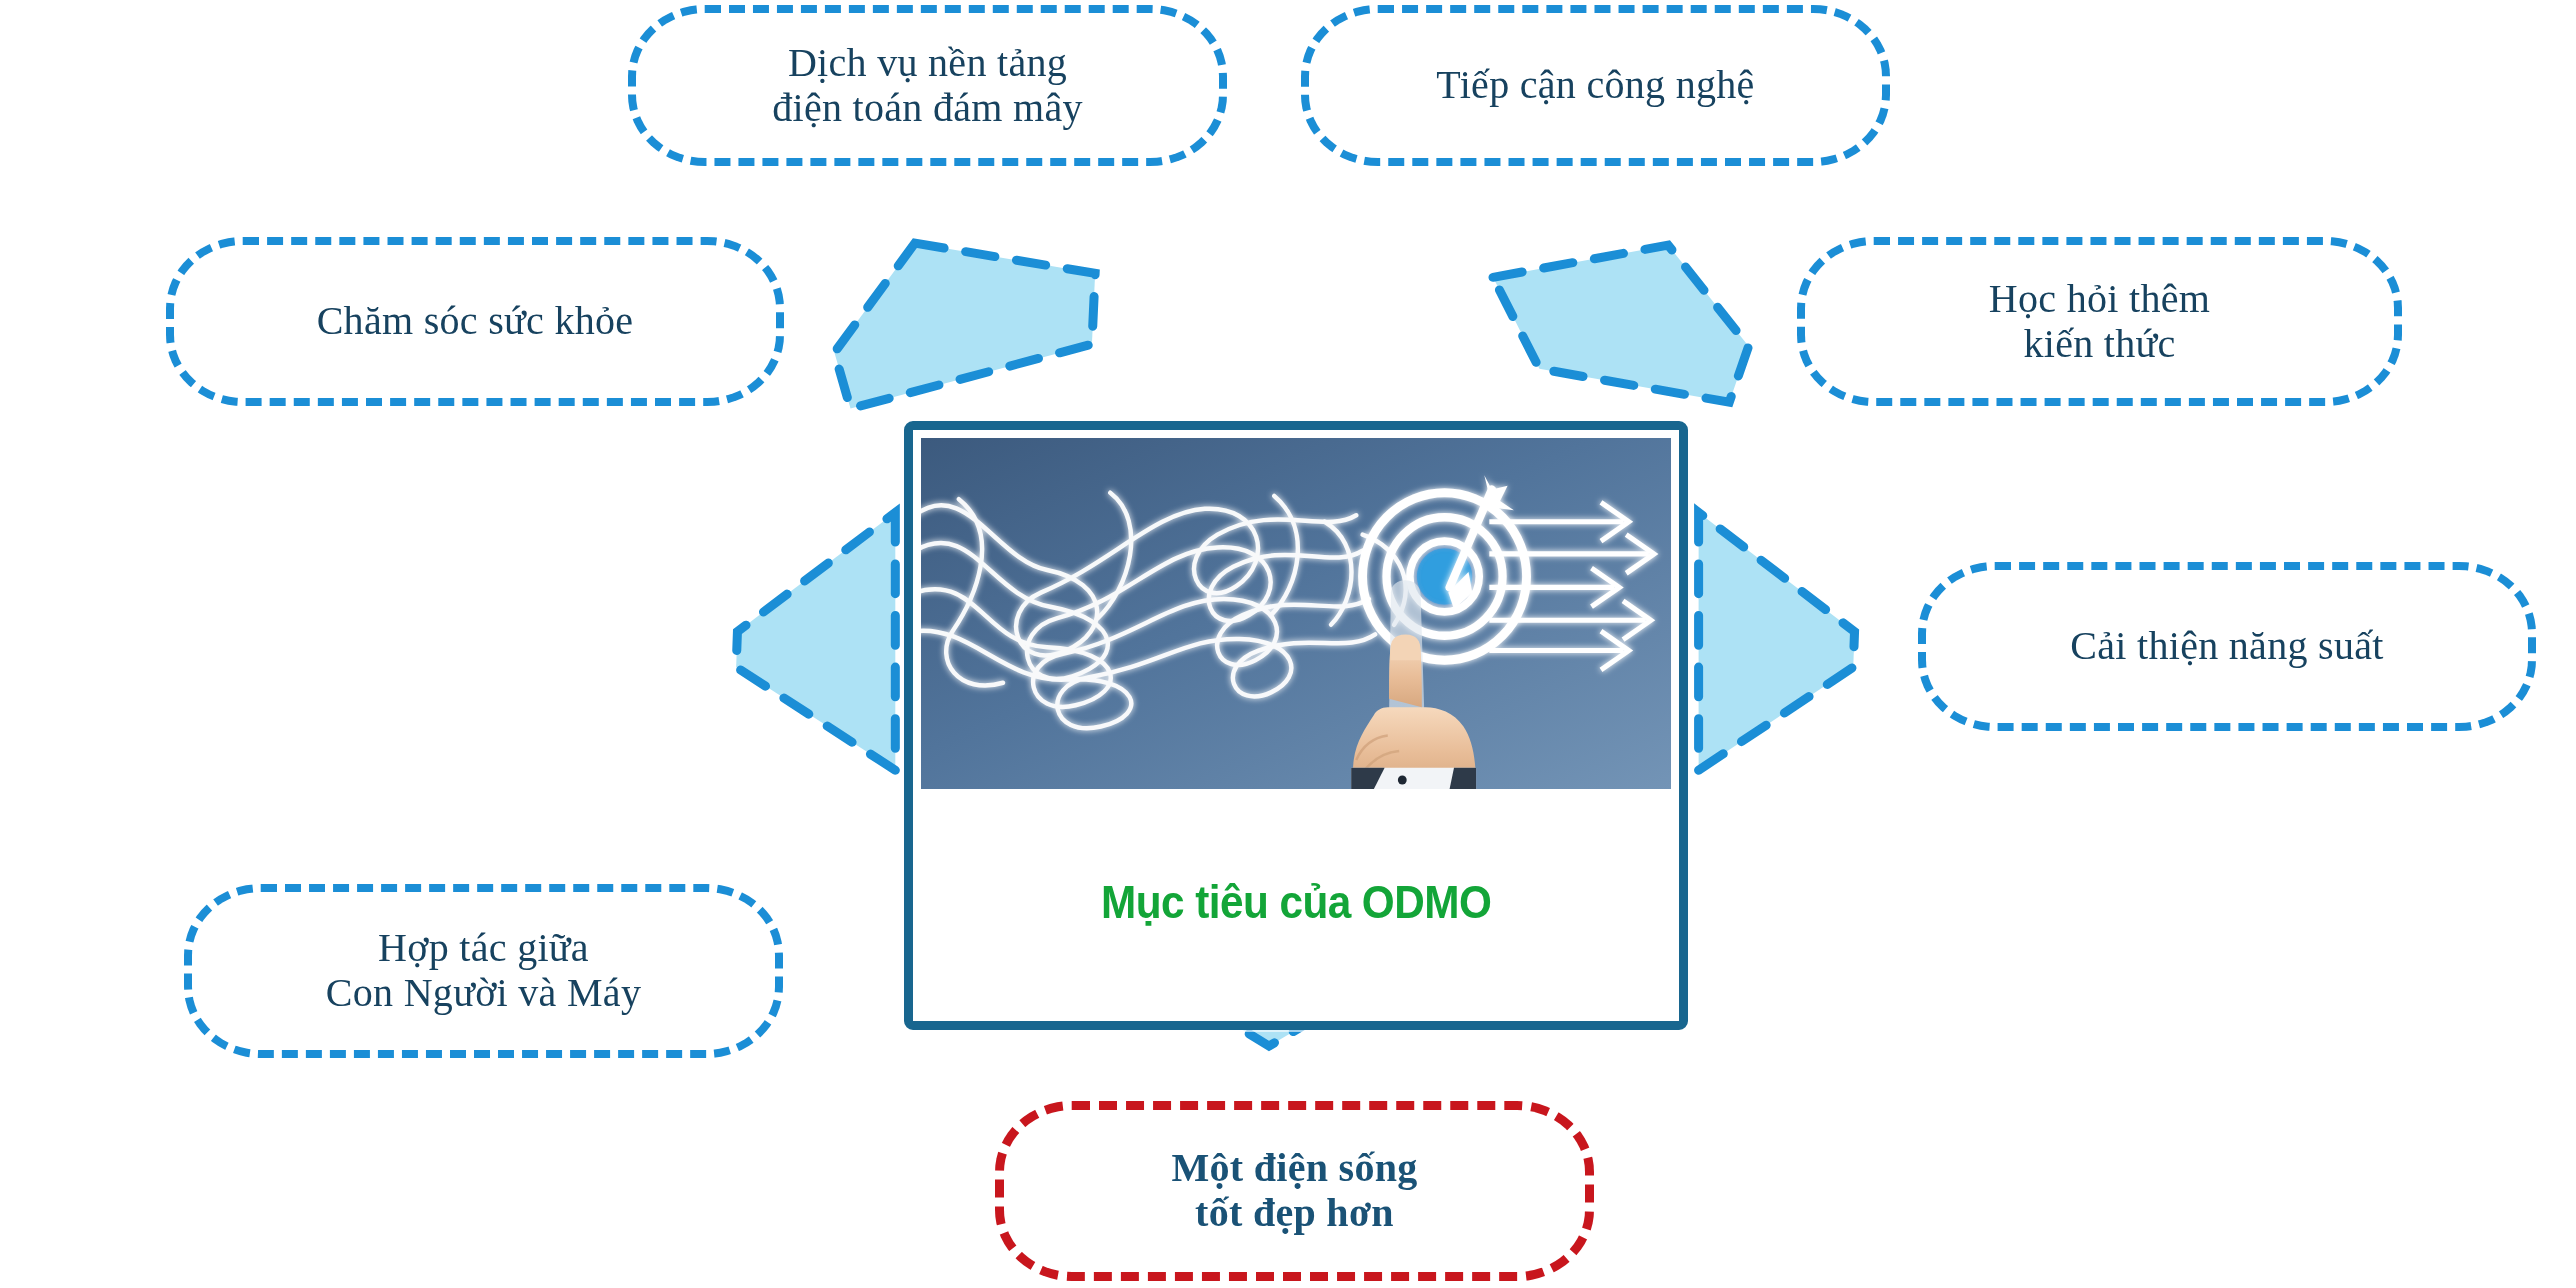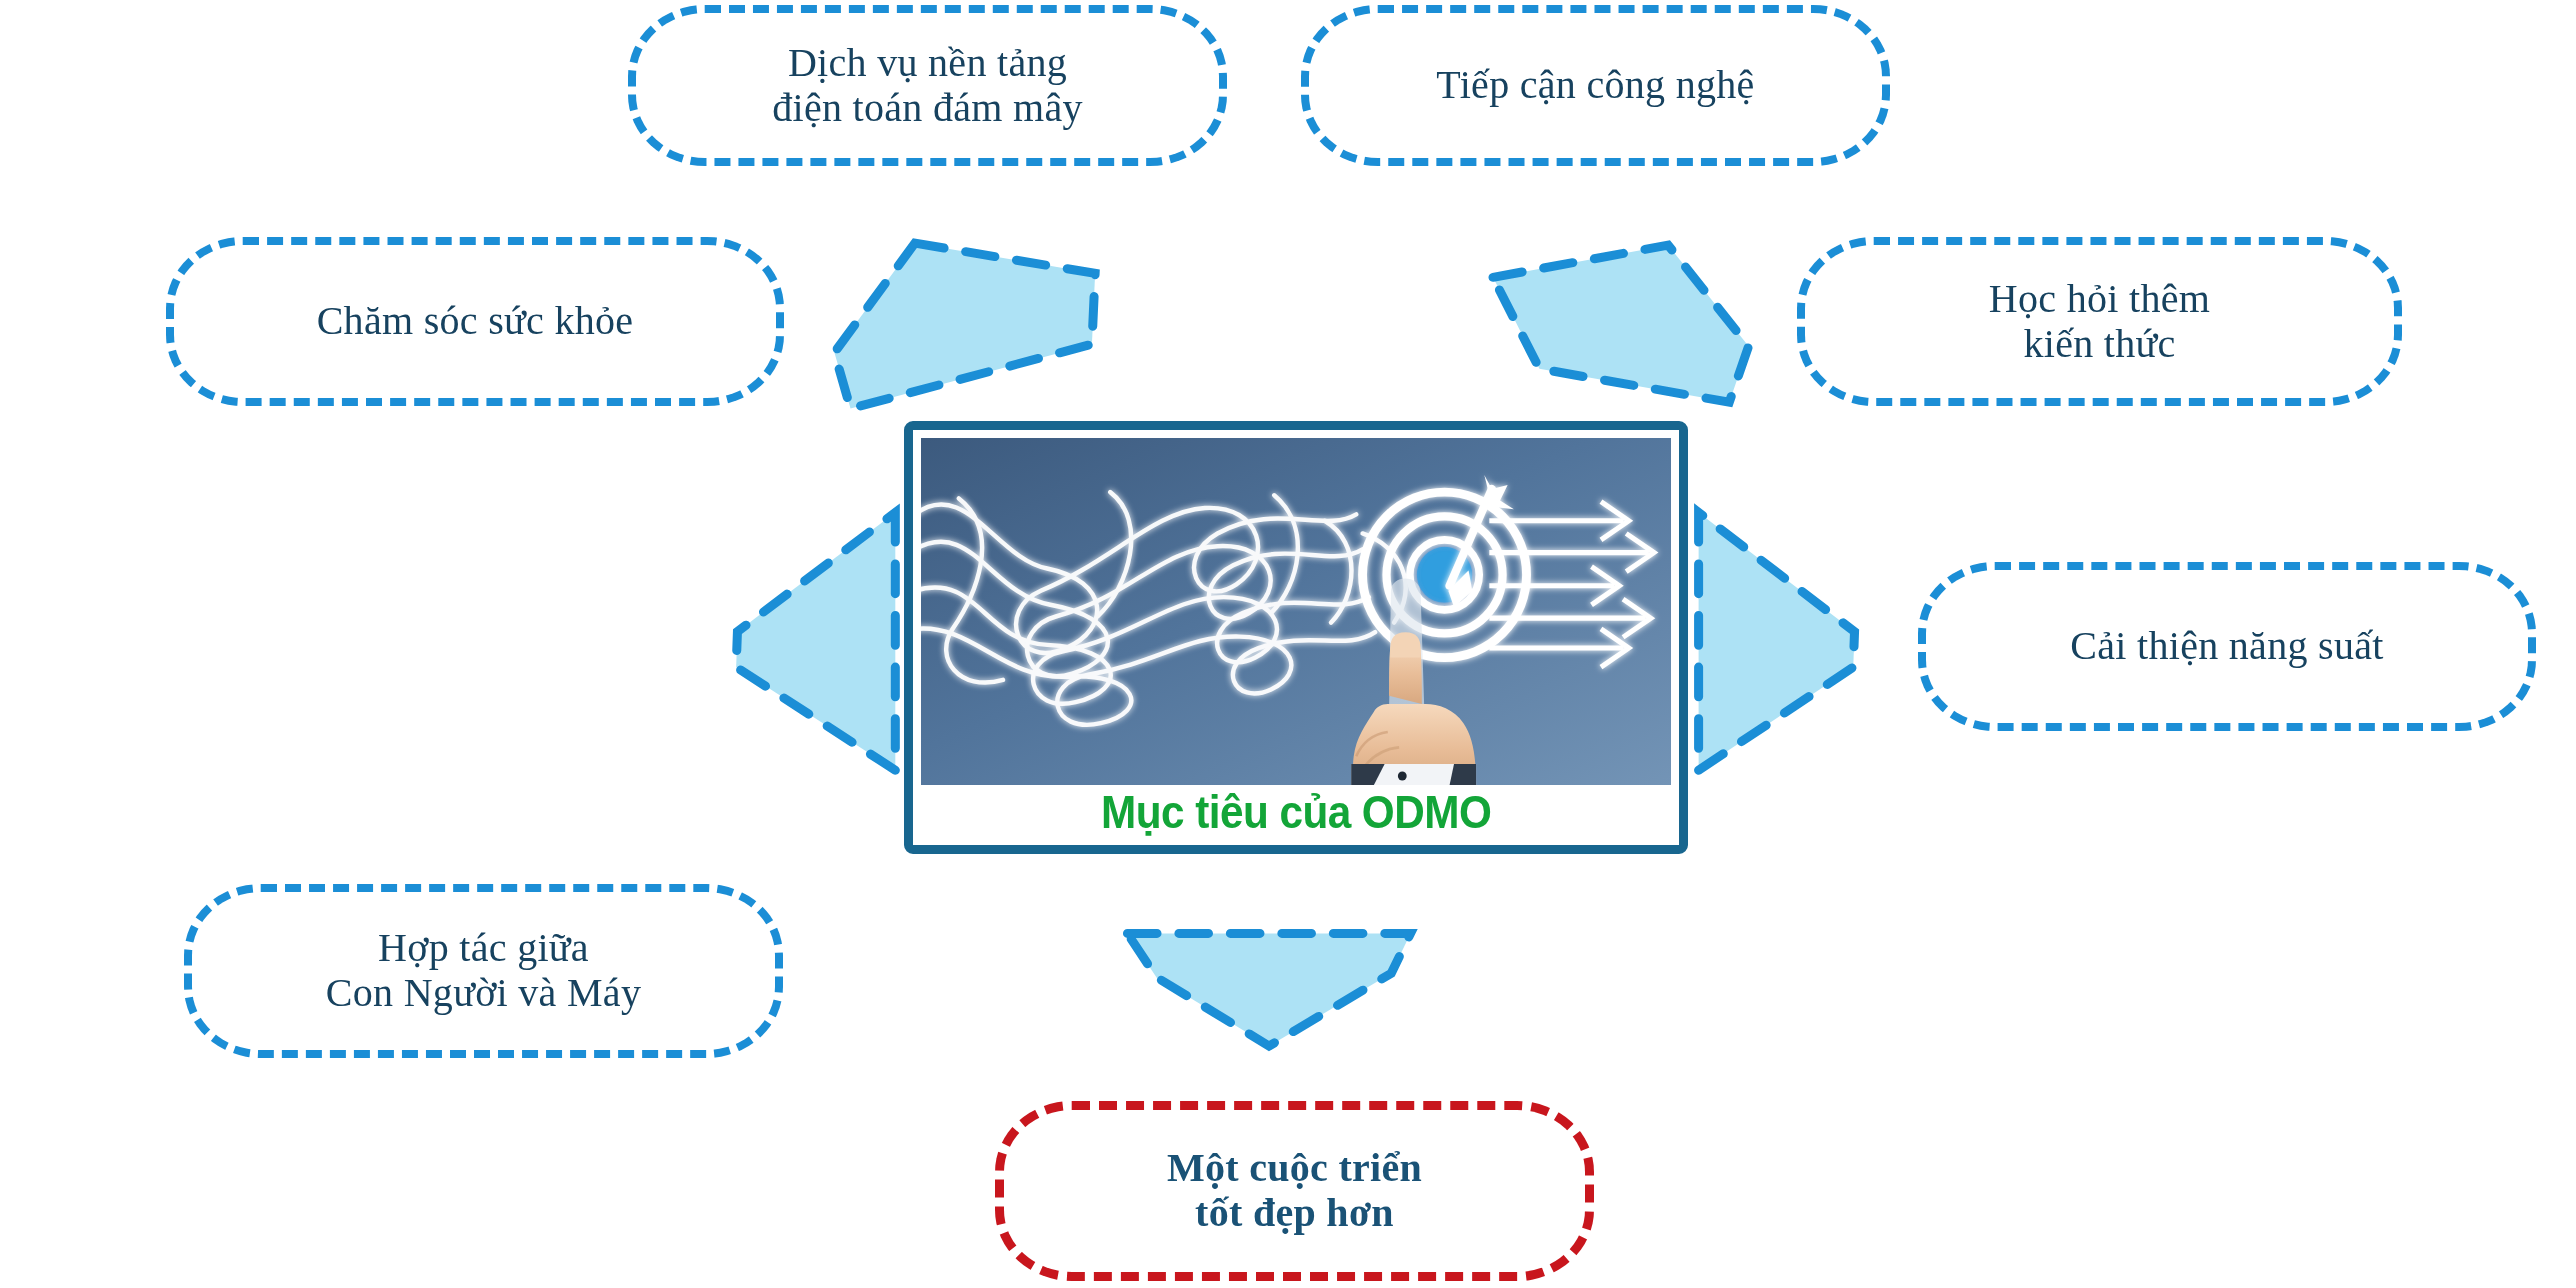--- a/index.html
+++ b/index.html
@@ -62,21 +62,21 @@
   .wedge {
     position: absolute;
     z-index: 4;
   }
   .wedge svg { display: block; overflow: visible; }
 
   
   #center-card {
     position: absolute;
     left: 904px; top: 421px;
-    width: 784px; height: 433px;
+    width: 784px; height: 609px;
     box-sizing: border-box;
     border: 9px solid #18668f;
     border-radius: 9px;
     background: #ffffff;
     padding: 7.7px 7.7px 6.4px 7.7px;
     z-index: 10;
     box-shadow: 0 0 0 1.9px rgba(255,255,255,0.6);
   }
   #card-inner {
     width: 100%; height: 100%;
@@ -173,21 +173,21 @@
 
   <div class="bubble" style="left:184px; top:884px; width:599px; height:174px;">
     <span class="bub-border"></span>
     <span class="bub-text">Hợp tác giữa
 Con Người và Máy</span>
   </div>
 
 
   <div class="bubble red" style="left:995px; top:1101px; width:599px; height:180px;">
     <span class="bub-border"></span>
-    <span class="bub-text">Một cuộc triển
+    <span class="bub-text">Một điện sống
 tốt đẹp hơn</span>
   </div>
 
   <div id="center-card">
     <div id="card-inner">
 
       <div id="card-photo">
         <svg viewBox="0 0 1190 545" preserveAspectRatio="none">
           <defs>
             <linearGradient id="bgGrad" x1="0" y1="0" x2="1" y2="1">

